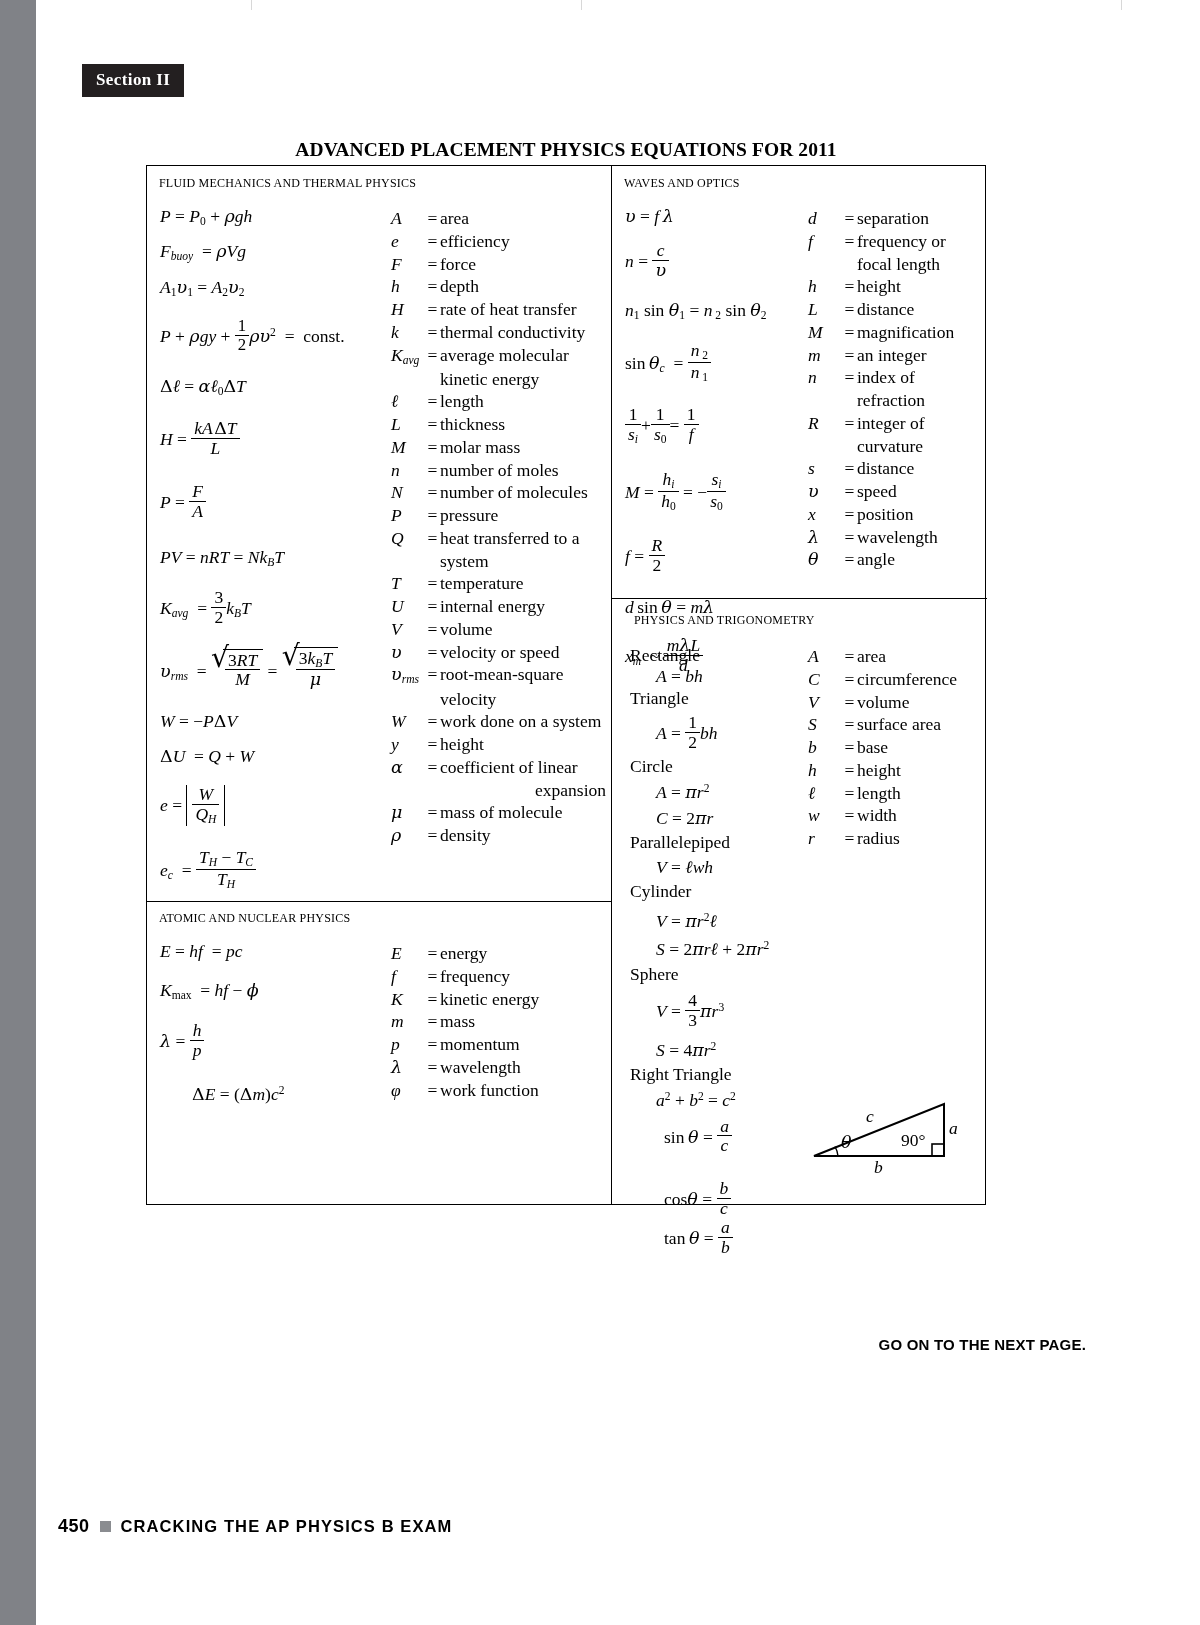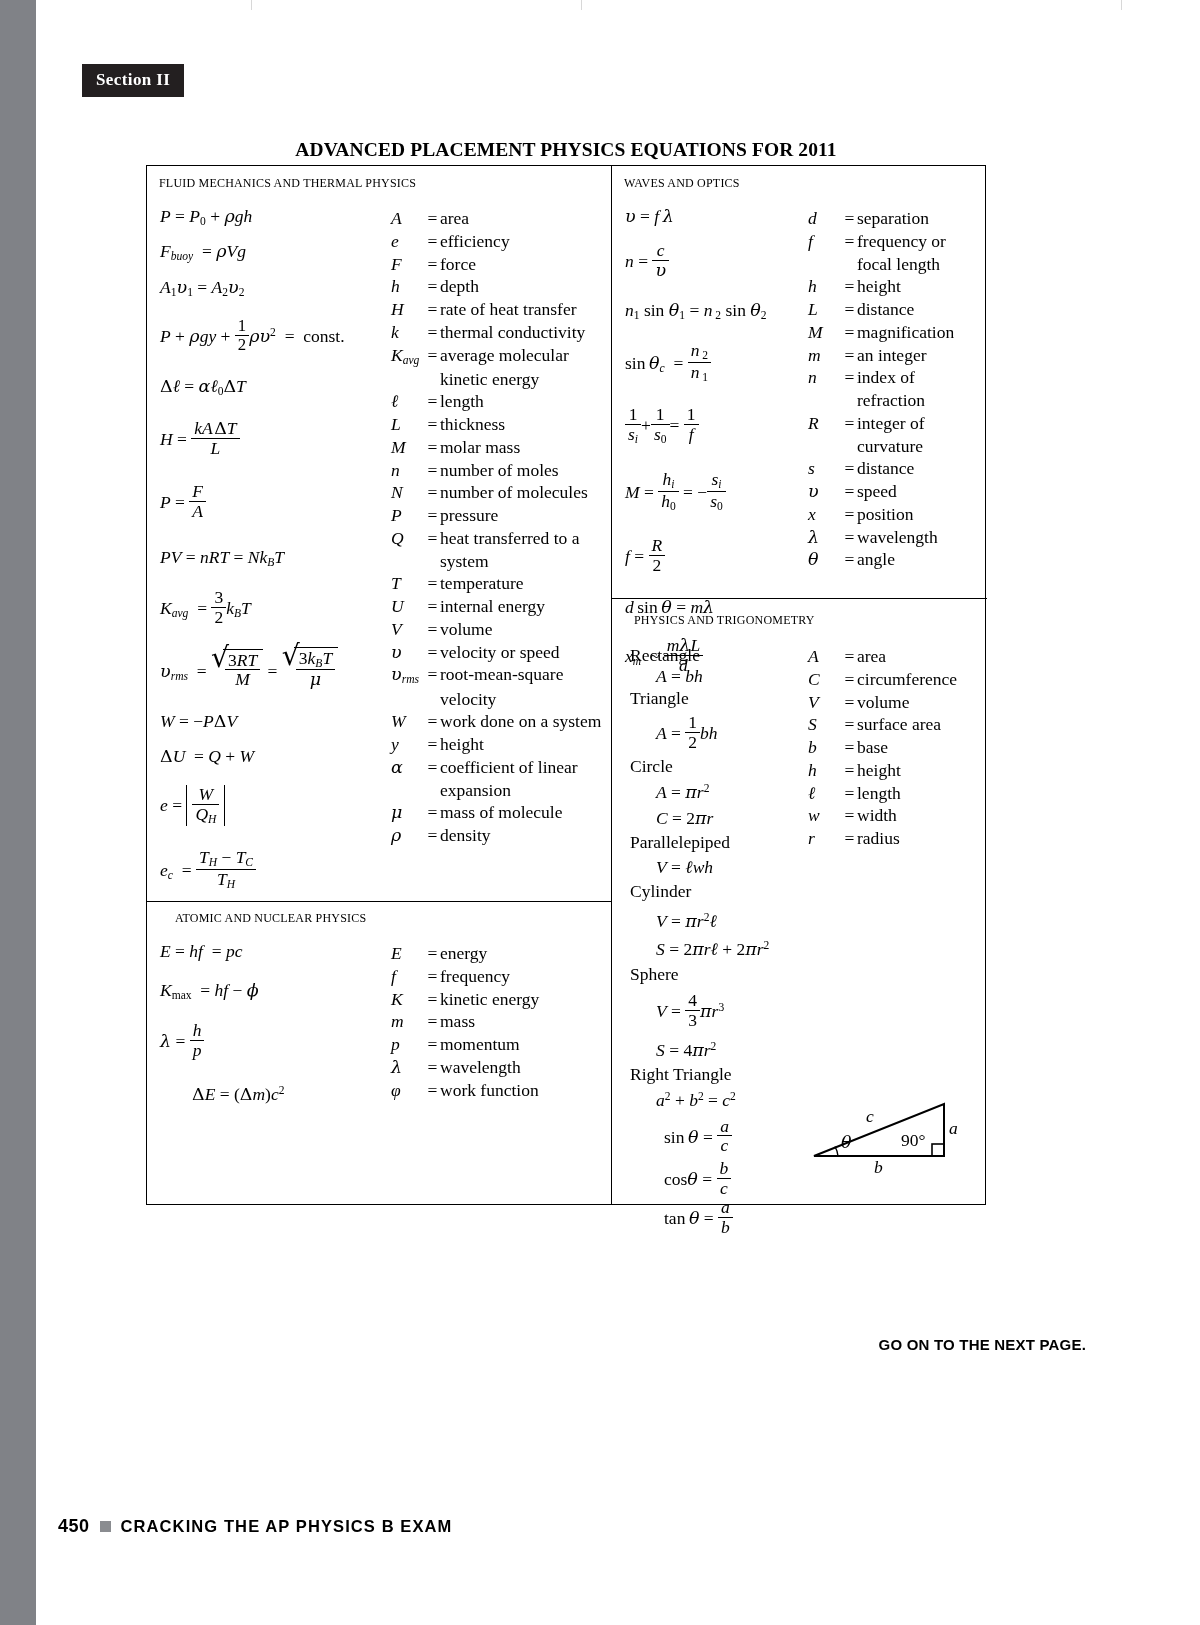--- a/index.html
+++ b/index.html
@@ -312,36 +312,36 @@
           <div class="defrow">
             <span class="defsym"><span class="mi">y</span></span>
             <span class="defeq">=</span>
             <span class="deftxt">height</span>
           </div>
           <div class="defrow">
             <span class="defsym"><span class="gk">α</span></span>
             <span class="defeq">=</span>
             <span class="deftxt">coefficient of linear</span>
           </div>
-          <div class="defcont" style="line-height: 1.3;">expansion</div>
+          <div class="defcont" style="line-height: 1.3; text-align: right;">expansion</div>
           <div class="defrow">
             <span class="defsym"><span class="gk">μ</span></span>
             <span class="defeq">=</span>
             <span class="deftxt">mass of molecule</span>
           </div>
           <div class="defrow">
             <span class="defsym"><span class="gk">ρ</span></span>
             <span class="defeq">=</span>
             <span class="deftxt">density</span>
           </div>
         </div>
 
       <div class="hdiv-left"></div>
 
-      <div class="pane" style="left:28px;top:745px;width:450px;">
+      <div class="pane" style="left:12px;top:745px;width:450px;">
         <div class="sect-head">ATOMIC AND NUCLEAR PHYSICS</div>
       </div>
 
       <div class="eqlist" style="left:13px;top:775px;width:230px;">
         <div class="m eqrow">
           <span class="mi">E</span> = <span class="mi">hf</span> &nbsp;= <span class="mi">pc</span>
         </div>
         <div class="m eqrow" style="margin-top:18px;">
           <span class="mi">K</span><span class="subu">max</span> &nbsp;= <span class="mi">hf</span> <span class="up">−</span> <span class="gk">ϕ</span>
         </div>
@@ -530,21 +530,21 @@
         </div>
         <div>
           <div class="geo-label m" style="margin-top:4px;">Sphere</div>
           <div class="geo-eq m" style="margin-top:6px;"><span class="mi">V</span> = <span class="frac"><span class="num up">4</span><span class="den up">3</span></span><span class="gk">π</span><span class="mi">r</span><span class="sup">3</span></div>
           <div class="geo-eq m" style="margin-top:10px;"><span class="mi">S</span> = <span class="up">4</span><span class="gk">π</span><span class="mi">r</span><span class="sup">2</span></div>
         </div>
         <div>
           <div class="geo-label m" style="margin-top:3px;">Right Triangle</div>
           <div class="geo-eq m" style="margin-top:5px;"><span class="mi">a</span><span class="sup">2</span> + <span class="mi">b</span><span class="sup">2</span> = <span class="mi">c</span><span class="sup">2</span></div>
           <div class="geo-eq m" style="margin-top:6px;padding-left:34px;"><span class="up">sin</span> <span class="gk">θ</span> = <span class="frac"><span class="num mi">a</span><span class="den mi">c</span></span></div>
-          <div class="geo-eq m" style="margin-top:4px;padding-left:34px;"><span class="up">cos</span><span class="gk">θ</span> = <span class="frac"><span class="num mi">b</span><span class="den mi">c</span></span></div>
+          <div class="geo-eq m" style="margin-top:24px;padding-left:34px;"><span class="up">cos</span><span class="gk">θ</span> = <span class="frac"><span class="num mi">b</span><span class="den mi">c</span></span></div>
           <div class="geo-eq m" style="padding-left:34px;"><span class="up">tan</span> <span class="gk">θ</span> = <span class="frac"><span class="num mi">a</span><span class="den mi">b</span></span></div>
         </div>
       </div>
 
       <div class="deflist" style="left:196px;top:479px;width:180px;">
           <div class="defrow">
             <span class="defsym"><span class="mi">A</span></span>
             <span class="defeq">=</span>
             <span class="deftxt">area</span>
           </div>

